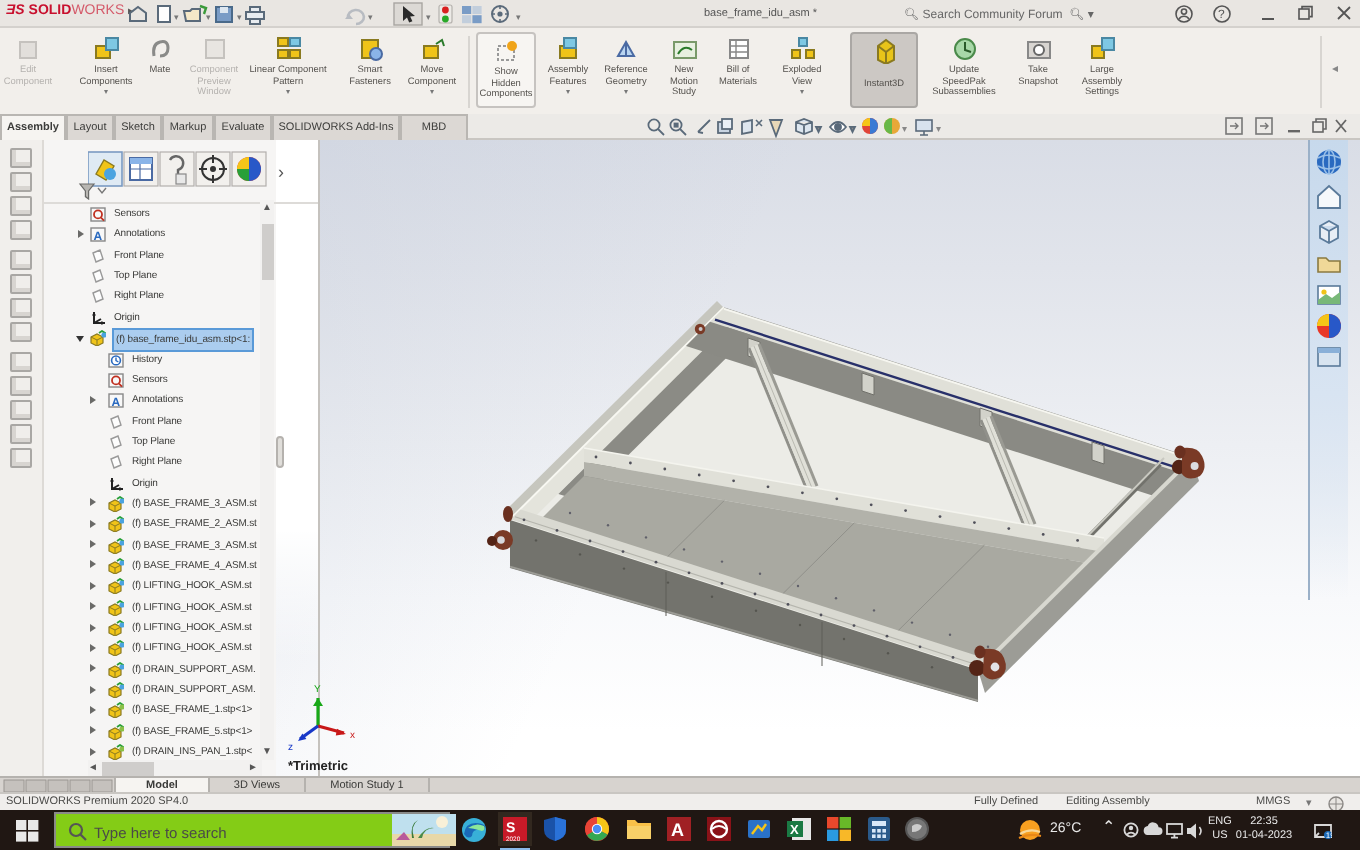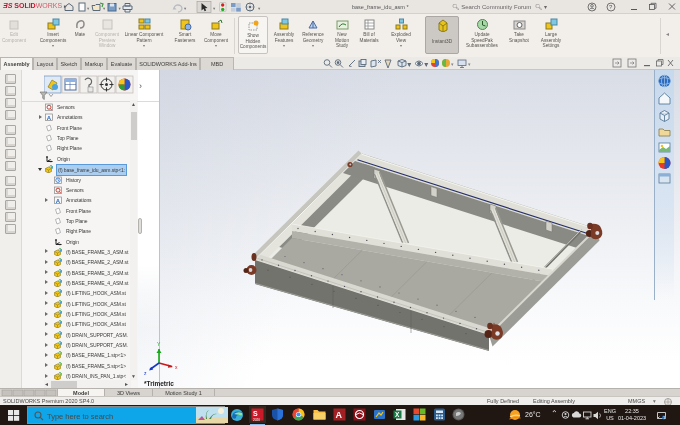--- a/index.html
+++ b/index.html
@@ -711,21 +711,21 @@
       </svg>
 </div>
 
 <div id="taskbar">
   <svg class="abs" style="left:8px;top:5px;" width="12" height="11" viewBox="0 0 12 11">
     <rect x="0" y="0" width="5.2" height="5" fill="#e8e8e8"></rect>
         <rect x="6" y="0" width="5.2" height="5" fill="#e8e8e8"></rect>
     <rect x="0" y="5.8" width="5.2" height="5" fill="#e8e8e8"></rect>
         <rect x="6" y="5.8" width="5.2" height="5" fill="#e8e8e8"></rect>
   </svg>
-  <div class="abs" style="left:27px;top:1px;width:198px;height:18px;background:#0ea5e9;border:1px solid #8a8a88;">
+  <div class="abs" style="left:27px;top:1px;width:198px;height:18px;background:#84cc16;border:1px solid #8a8a88;">
     <svg class="abs" style="left:6px;top:4px;" width="10" height="10" viewBox="0 0 10 10">
           <circle cx="4" cy="4" r="3" fill="none" stroke="#555" stroke-width="1.1"></circle>
           <path d="M6.3 6.3 L9 9" stroke="#555" stroke-width="1.1"></path>
         </svg>
     <div class="abs" style="left:19px;top:4.5px;font-size:7.5px;color:#4a4a48;">Type here to search</div>
     <div class="abs" style="left:168px;top:0;width:32px;height:16px;overflow:hidden;">
       <svg width="32" height="16">
             <rect width="32" height="16" fill="#bfe0ee"></rect>
             <rect y="10" width="32" height="6" fill="#e8d8a8"></rect>
             <circle cx="25" cy="4" r="3" fill="#f8f0d8"></circle>

